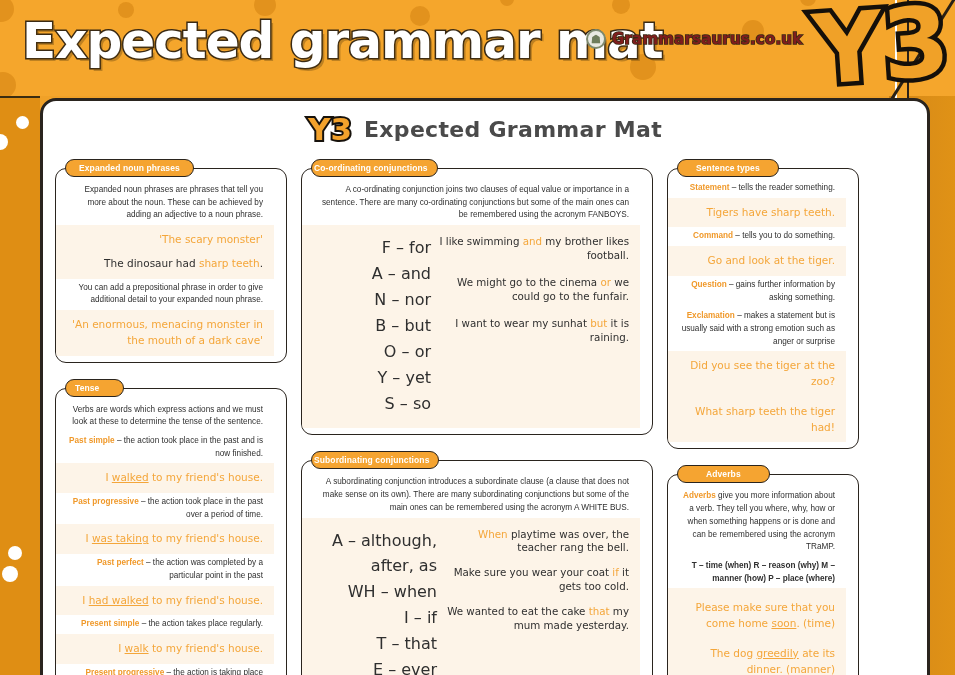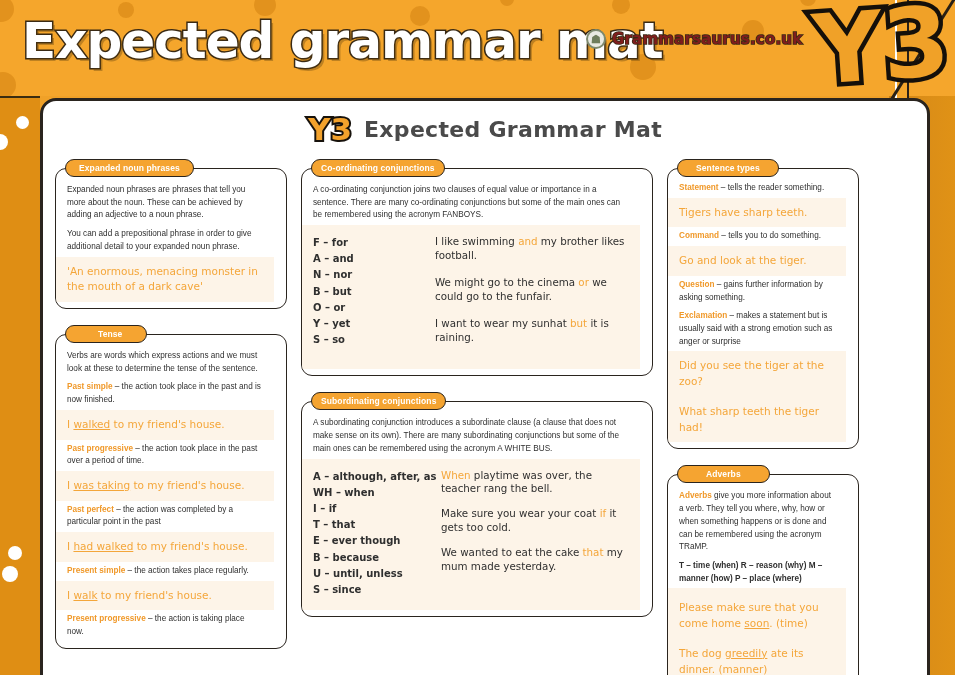--- a/index.html
+++ b/index.html
@@ -130,28 +130,29 @@
     background: #f5a431;
     border: 1.5px solid #2a241e;
     border-radius: 9px;
     color: #ffffff;
     font-size: 8.5px; font-weight: bold;
     padding: 3px 13px 3px 13px;
     margin-left: 10px;
     white-space: nowrap;
     letter-spacing: .1px;
   }
-  .panel-tab.wide { padding-left: 9px; padding-right: 9px; }
+  .panel-tab.wide { padding-left: 2px; padding-right: 9px; }
   .panel-body {
     position: relative; margin-top: -9px; z-index: 1;
     border: 1.5px solid #2a241e;
     border-radius: 11px;
     background: #ffffff;
     padding: 12px 12px 6px 0;
     overflow: hidden;
+    text-align: right;
   }
 
   .blk { padding: 3px 11px; }
   .blk p {
     font-size: 8.2px; line-height: 1.55; color: #2f2f2f;
   }
   .blk.ex {
     background: #fdf4e8;
   }
   .ex-text {
@@ -163,22 +164,22 @@
   .ex-text u { text-decoration: underline; }
   .hl { color: #f4a63a; }
   .lbl { color: #f0992a; font-weight: bold; }
 
   
   .conj-wrap {
     display: flex; background: #fdf4e8; padding: 10px 11px 12px 11px;
   }
   .conj-letters {
     font-family: "DejaVu Sans", sans-serif;
-    font-size: 10px; line-height: 1.62; color: #2f2f2f;
-    font-weight: bold;
+    font-size: 16px; line-height: 1.62; color: #2f2f2f;
+    font-weight: normal;
     width: 118px; flex: 0 0 auto;
   }
   .conj-letters.wide { width: 124px; }
   .conj-examples {
     font-family: "DejaVu Sans", sans-serif;
     font-size: 10.3px; color: #2f2f2f;
     flex: 1;
     padding-left: 4px;
   }
   .conj-examples div { margin-bottom: 13px; line-height: 1.35; }
@@ -230,31 +231,35 @@
   <div id="columns">
 
     <div class="col-left">
 
       <div class="panel">
         <div class="panel-tab">Expanded noun phrases</div>
         <div class="panel-body">
           <div class="blk">
             <p>Expanded noun phrases are phrases that tell you more about the noun. These can be achieved by adding an adjective to a noun phrase.</p>
           </div>
+          <div class="blk ex">
+            <div class="ex-text">'The scary monster'</div>
+            <div class="ex-text dark"><span>The dinosaur had </span><span class="hl">sharp teeth</span><span>.</span></div>
+          </div>
           <div class="blk">
             <p>You can add a prepositional phrase in order to give additional detail to your expanded noun phrase.</p>
           </div>
           <div class="blk ex">
             <div class="ex-text">'An enormous, menacing monster in the mouth of a dark cave'</div>
           </div>
         </div>
       </div>
 
       <div class="panel">
-        <div class="panel-tab" style="padding-left:32px;padding-right:24px;">Tense</div>
+        <div class="panel-tab" style="padding-left:9px;padding-right:24px;">Tense</div>
         <div class="panel-body">
           <div class="blk">
             <p>Verbs are words which express actions and we must look at these to determine the tense of the sentence.</p>
           </div>
           <div id="tense-items">
     <div class="blk">
       <p><span class="lbl">Past simple</span> – the action took place in the past and is now finished.</p>
     </div>
     <div class="blk ex">
       <div class="ex-text">I <u>walked</u> to my friend's house.</div>

